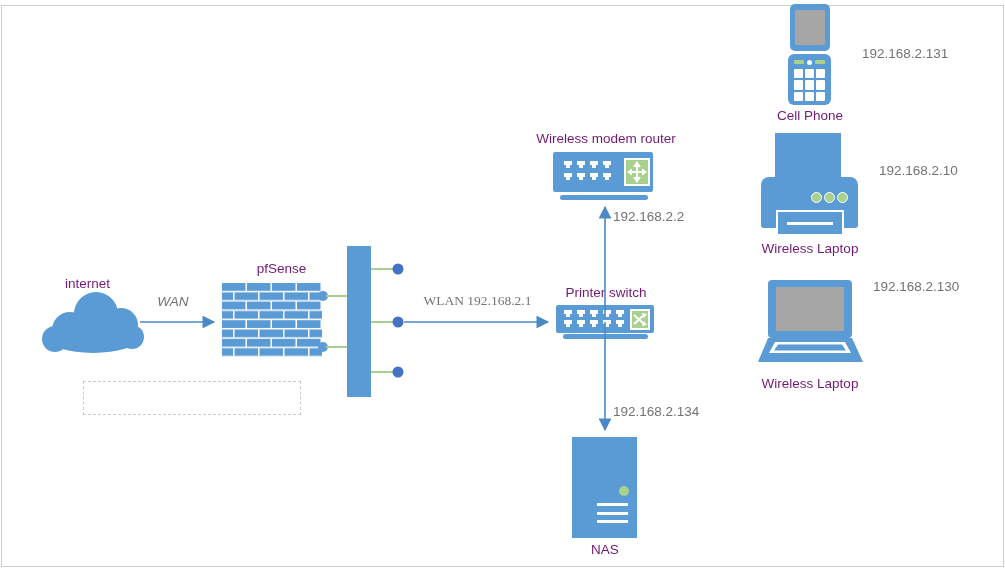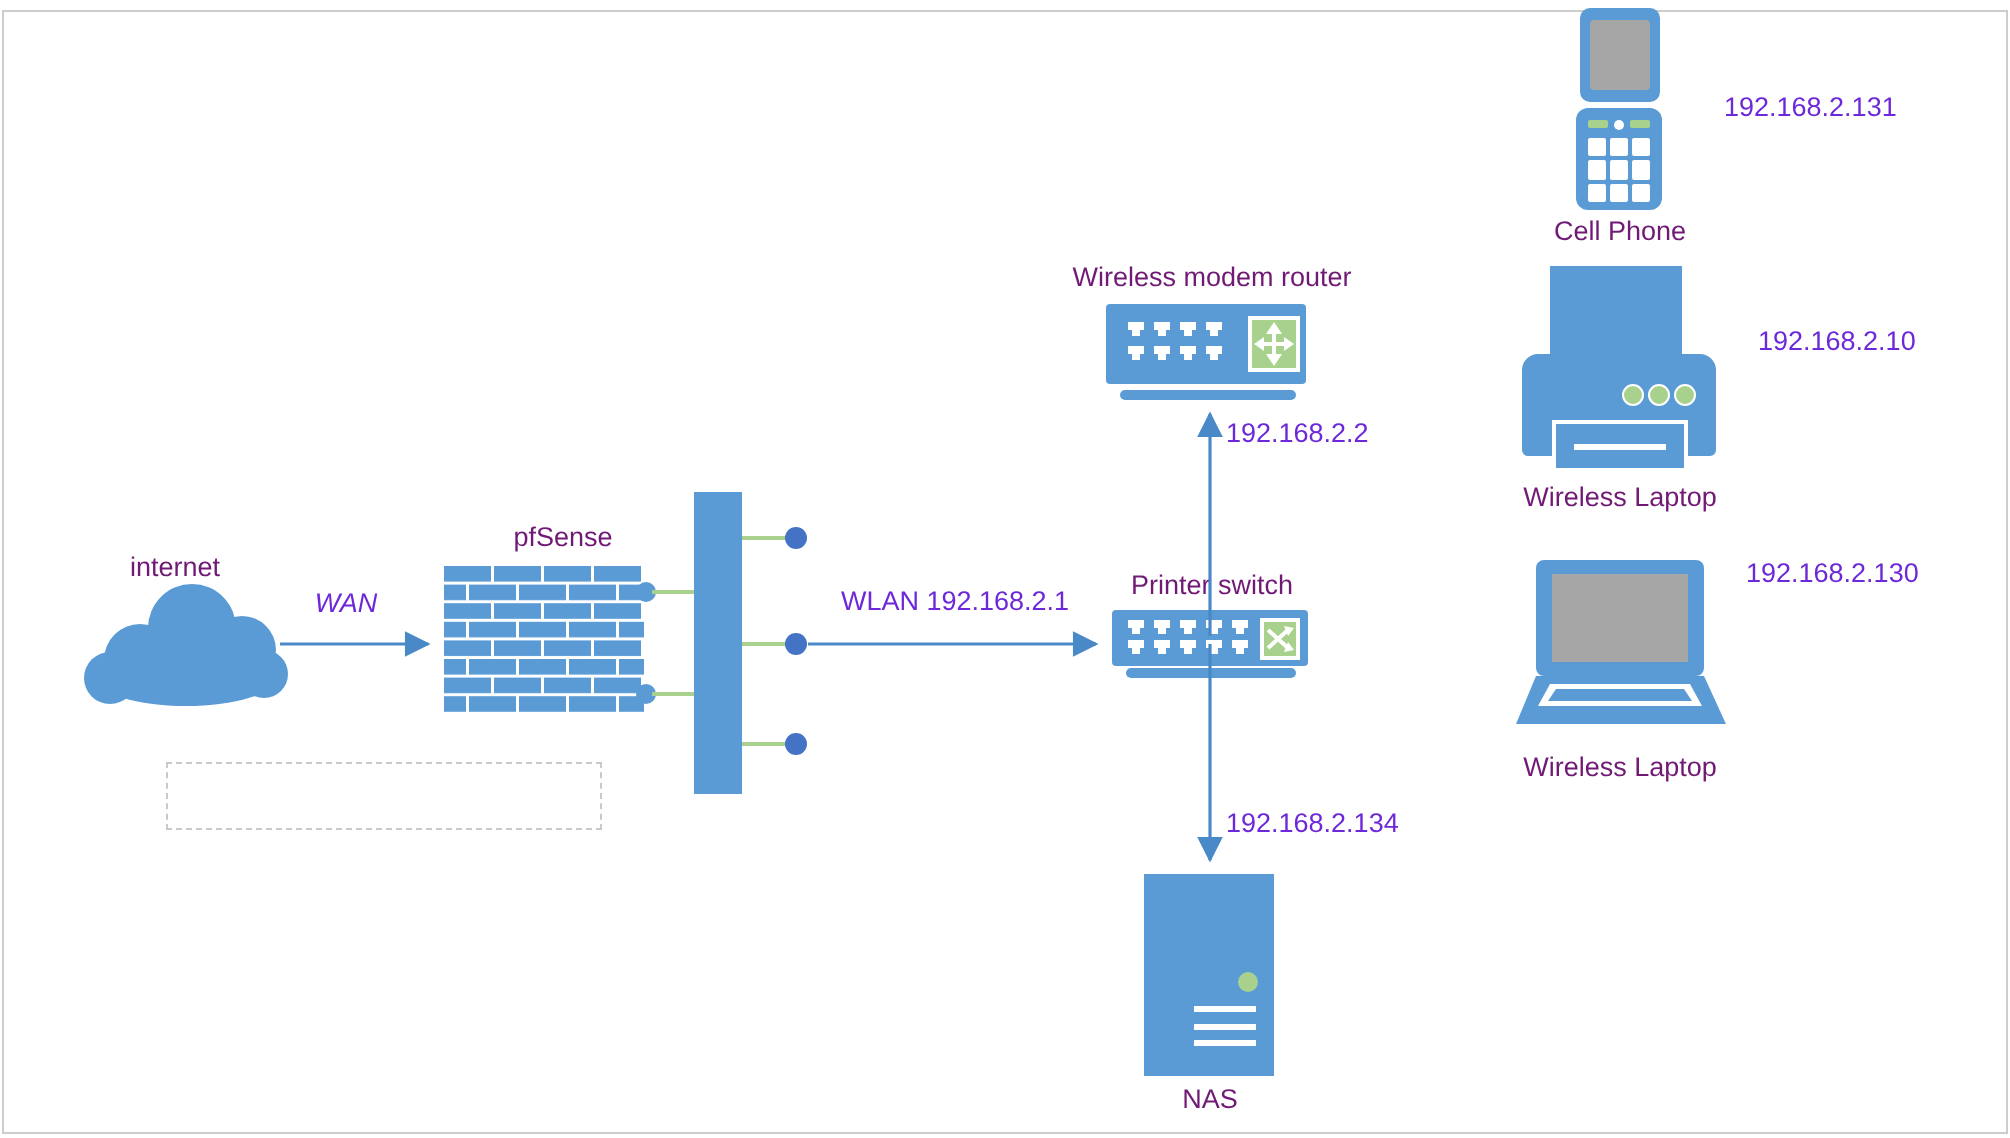--- a/index.html
+++ b/index.html
@@ -3,21 +3,21 @@
 <meta charset="utf-8">
 <style>
   html,body{margin:0;padding:0;background:#fff;}
   .canvas{position:relative;width:1005px;height:569px;background:#fff;overflow:hidden;
           font-family:"Liberation Sans",sans-serif;}
   .slide-border{position:absolute;left:1px;top:5px;width:1001px;height:560px;
                 border:1px solid #cdcdcd;pointer-events:none;}
   .wires{position:absolute;left:0;top:0;z-index:5;pointer-events:none;}
   .dev{position:absolute;z-index:2;}
   .lab{position:absolute;z-index:4;font-size:13.5px;color:#701a75;text-align:center;white-space:nowrap;}
-  .lab.blue{color:#6d28d9;}
+  .lab.blue{color:#737373;}
   .blue-box{background:#5B9BD5;}
   
   .netbox{position:absolute;background:#5B9BD5;border-radius:2px;}
   .stand{position:absolute;background:#5B9BD5;border-radius:3px;}
   .ports{position:absolute;display:flex;gap:5px;}
   .port{width:8px;height:4px;background:#fff;position:relative;display:inline-block;}
   .port::after{content:"";position:absolute;left:2px;top:4px;width:4px;height:3px;background:#fff;}
   .gicon{position:absolute;background:#A9D18E;border:2px solid #fff;box-sizing:border-box;}
   
   .nas-led{position:absolute;border-radius:50%;background:#A9D18E;}
@@ -92,21 +92,21 @@
       <line x1="140" y1="322" x2="214" y2="322" marker-end="url(#arr)"></line>
       <line x1="404" y1="322" x2="548" y2="322" marker-end="url(#arr)"></line>
       <line x1="605" y1="318" x2="605" y2="207" marker-end="url(#arr)"></line>
       <line x1="605" y1="322" x2="605" y2="430" marker-end="url(#arr)"></line>
     </g>
   </svg>
 
   <div class="lab" style="left:50px;top:276px;width:75px;">internet</div>
   <div class="lab blue" style="left:150px;top:294px;width:46px;font-style:italic;">WAN</div>
   <div class="lab" style="left:239px;top:261px;width:85px;">pfSense</div>
-  <div class="lab blue" style="left:410px;top:293px;width:135px;">WLAN 192.168.2.1</div>
+  <div class="lab blue" style="left:410px;top:293px;width:135px;font-family:Liberation Serif, serif;">WLAN 192.168.2.1</div>
   <div class="lab" style="left:536px;top:131px;width:140px;">Wireless modem router</div>
   <div class="lab blue" style="left:613px;top:209px;text-align:left;">192.168.2.2</div>
   <div class="lab" style="left:546px;top:285px;width:120px;">Printer switch</div>
   <div class="lab blue" style="left:613px;top:404px;text-align:center;">192.168.2.134</div>
   <div class="lab" style="left:574px;top:542px;width:62px;">NAS</div>
   <div class="lab" style="left:770px;top:108px;width:80px;">Cell Phone</div>
   <div class="lab blue" style="left:862px;top:46px;text-align:left;">192.168.2.131</div>
   <div class="lab" style="left:760px;top:241px;width:100px;">Wireless Laptop</div>
   <div class="lab blue" style="left:879px;top:163px;text-align:center;">192.168.2.10</div>
   <div class="lab" style="left:760px;top:376px;width:100px;">Wireless Laptop</div>

